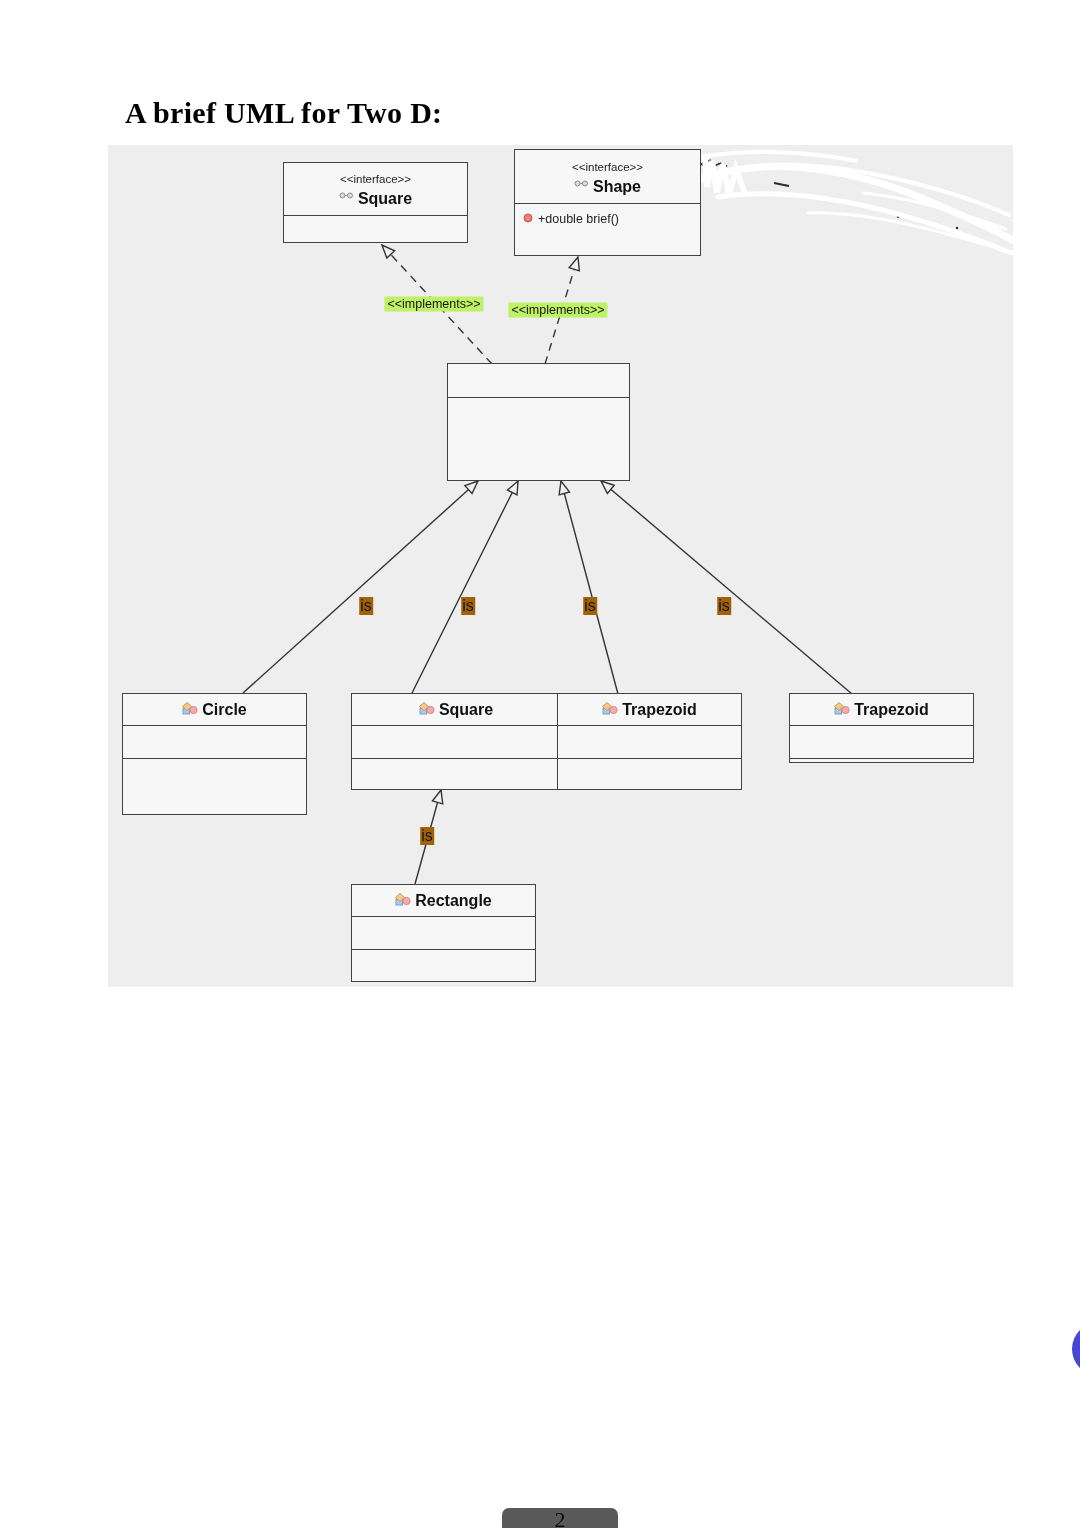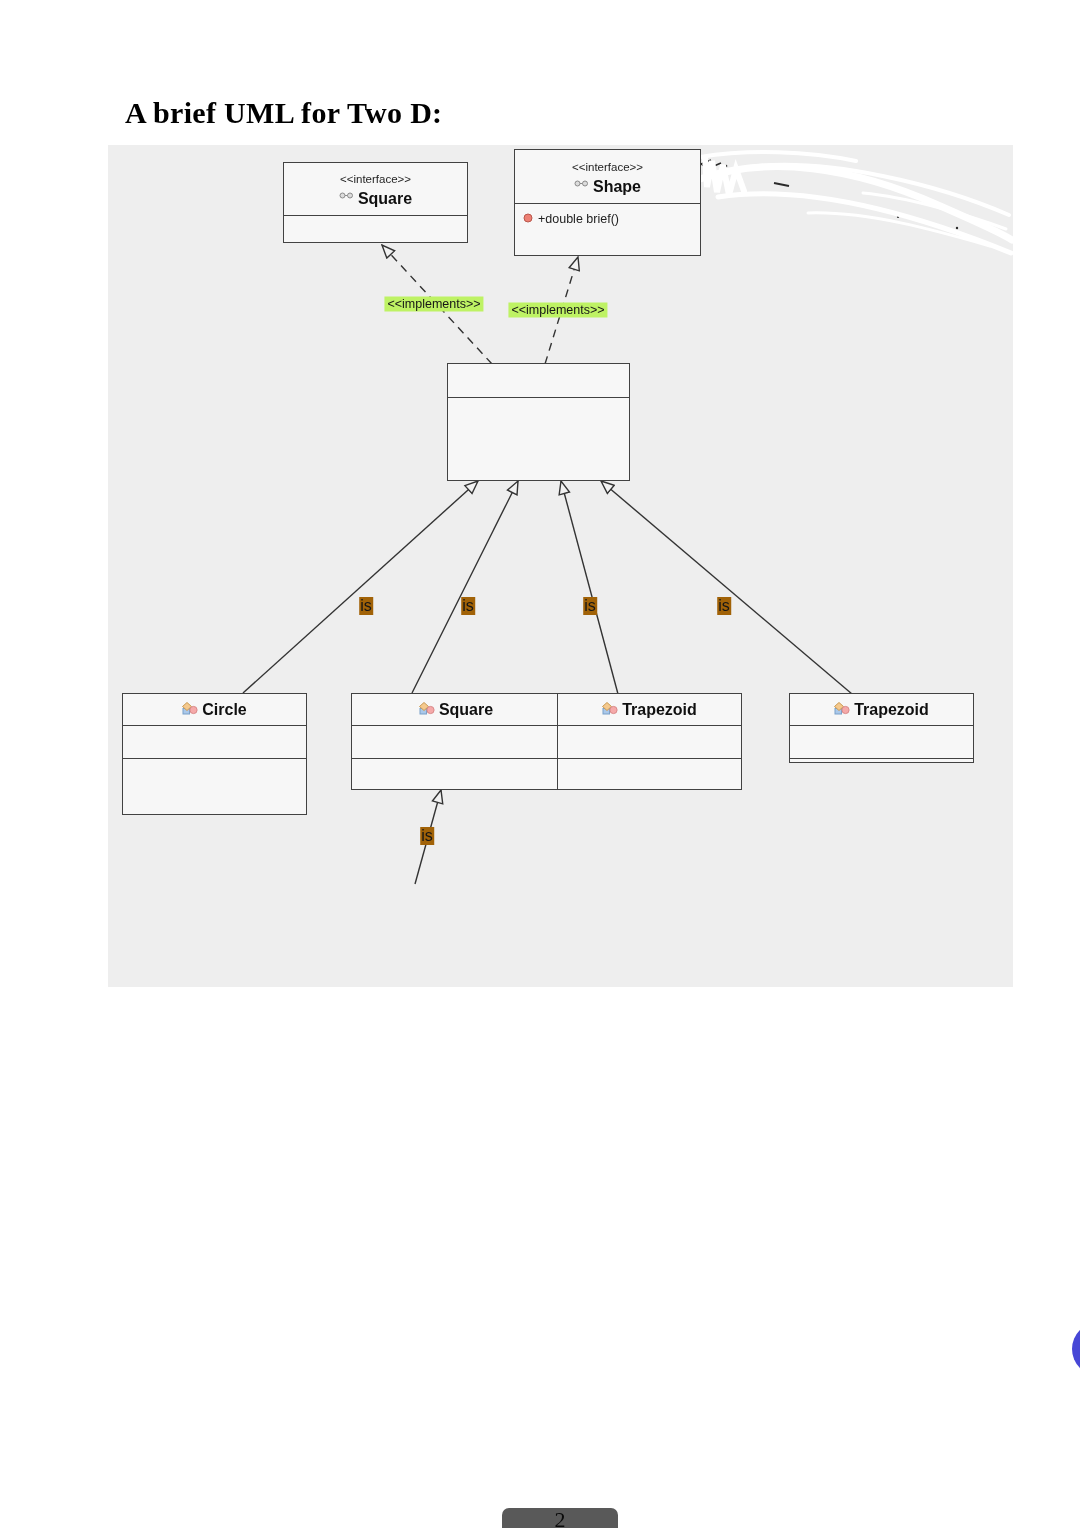--- a/index.html
+++ b/index.html
@@ -207,20 +207,36 @@
                 <circle cx="11.5" cy="8" r="3.6" fill="#f5a9a9" stroke="#d98888"></circle>
               </svg>
             </span>
           <span>Trapezoid</span>
         </div>
       </div>
       <div class="compartment" style="height:33px;"></div>
       <div class="compartment grow"></div>
     </div>
 
+    <div class="uml-box" style="left:243px; top:739px; width:185px; height:98px;">
+      <div class="compartment header" style="height:31px;">
+        <div class="name-row">
+          <span>
+              <svg width="16" height="13">
+                <rect x="1" y="6.5" width="6.5" height="5.5" fill="#aac8ea" stroke="#7ba1c9"></rect>
+                <polygon points="5,0.5 9.5,4.5 5,8.5 0.5,4.5" fill="#f5c98d" stroke="#c99a55"></polygon>
+                <circle cx="11.5" cy="8" r="3.6" fill="#f5a9a9" stroke="#d98888"></circle>
+              </svg>
+            </span>
+          <span>Rectangle</span>
+        </div>
+      </div>
+      <div class="compartment" style="height:33px;"></div>
+      <div class="compartment grow"></div>
+    </div>
 
     <div class="edge-label" style="left:326px; top:159px;">&lt;&lt;implements&gt;&gt;</div>
     <div class="edge-label" style="left:450px; top:165px;">&lt;&lt;implements&gt;&gt;</div>
     <div class="is-label" style="left:258px; top:461px;">is</div>
     <div class="is-label" style="left:360px; top:461px;">is</div>
     <div class="is-label" style="left:482px; top:461px;">is</div>
     <div class="is-label" style="left:616px; top:461px;">is</div>
     <div class="is-label" style="left:319px; top:691px;">is</div>
 
   </div>

